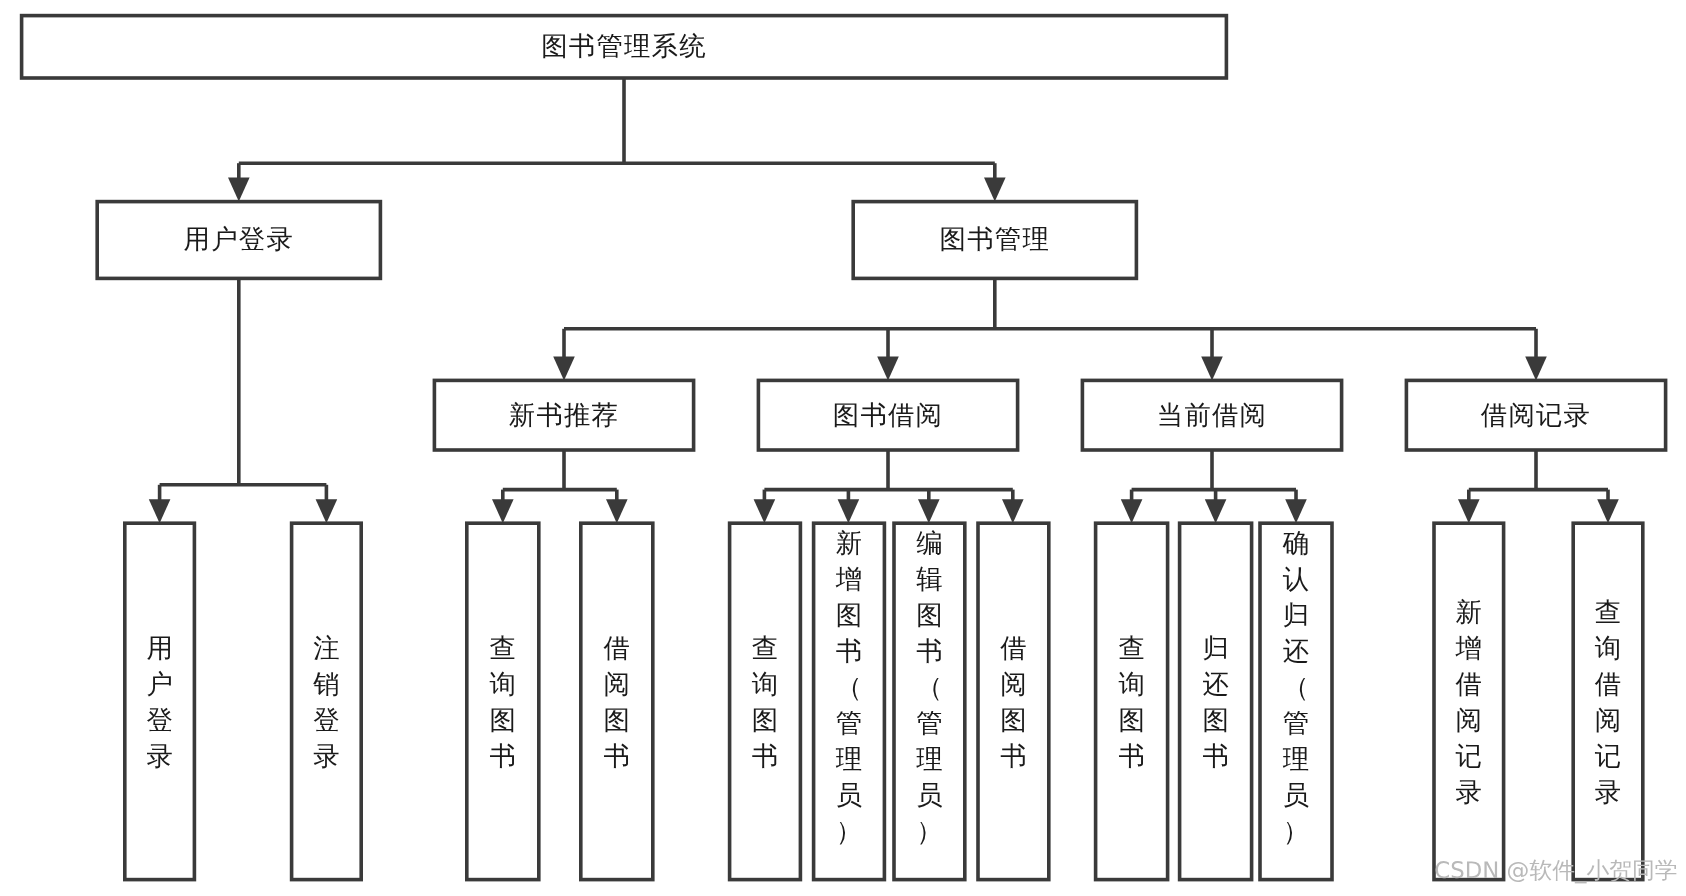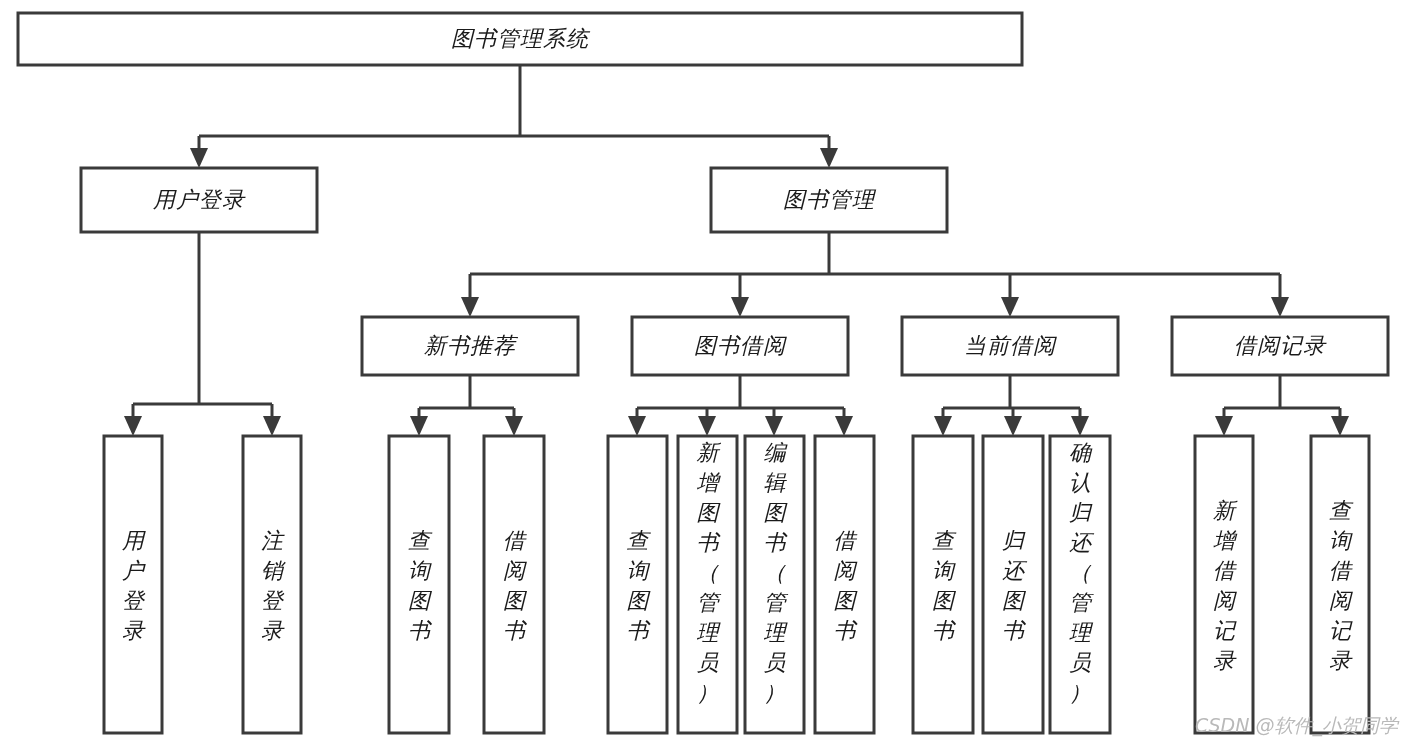--- a/index.html
+++ b/index.html
@@ -14,21 +14,20 @@
     position: relative;
     overflow: hidden;
     font-family: "DejaVu Sans", "Liberation Sans", sans-serif;
   }
   #diagram-root {
     position: absolute;
     left: 0;
     top: 0;
     width: 1405px;
     height: 747px;
-    font-style: italic;
   }
   svg.diagram-canvas {
     display: block;
     width: 1405px;
     height: 747px;
     shape-rendering: geometricPrecision;
   }
   .node-box {
     fill: #ffffff;
     stroke: #3a3a3a;

